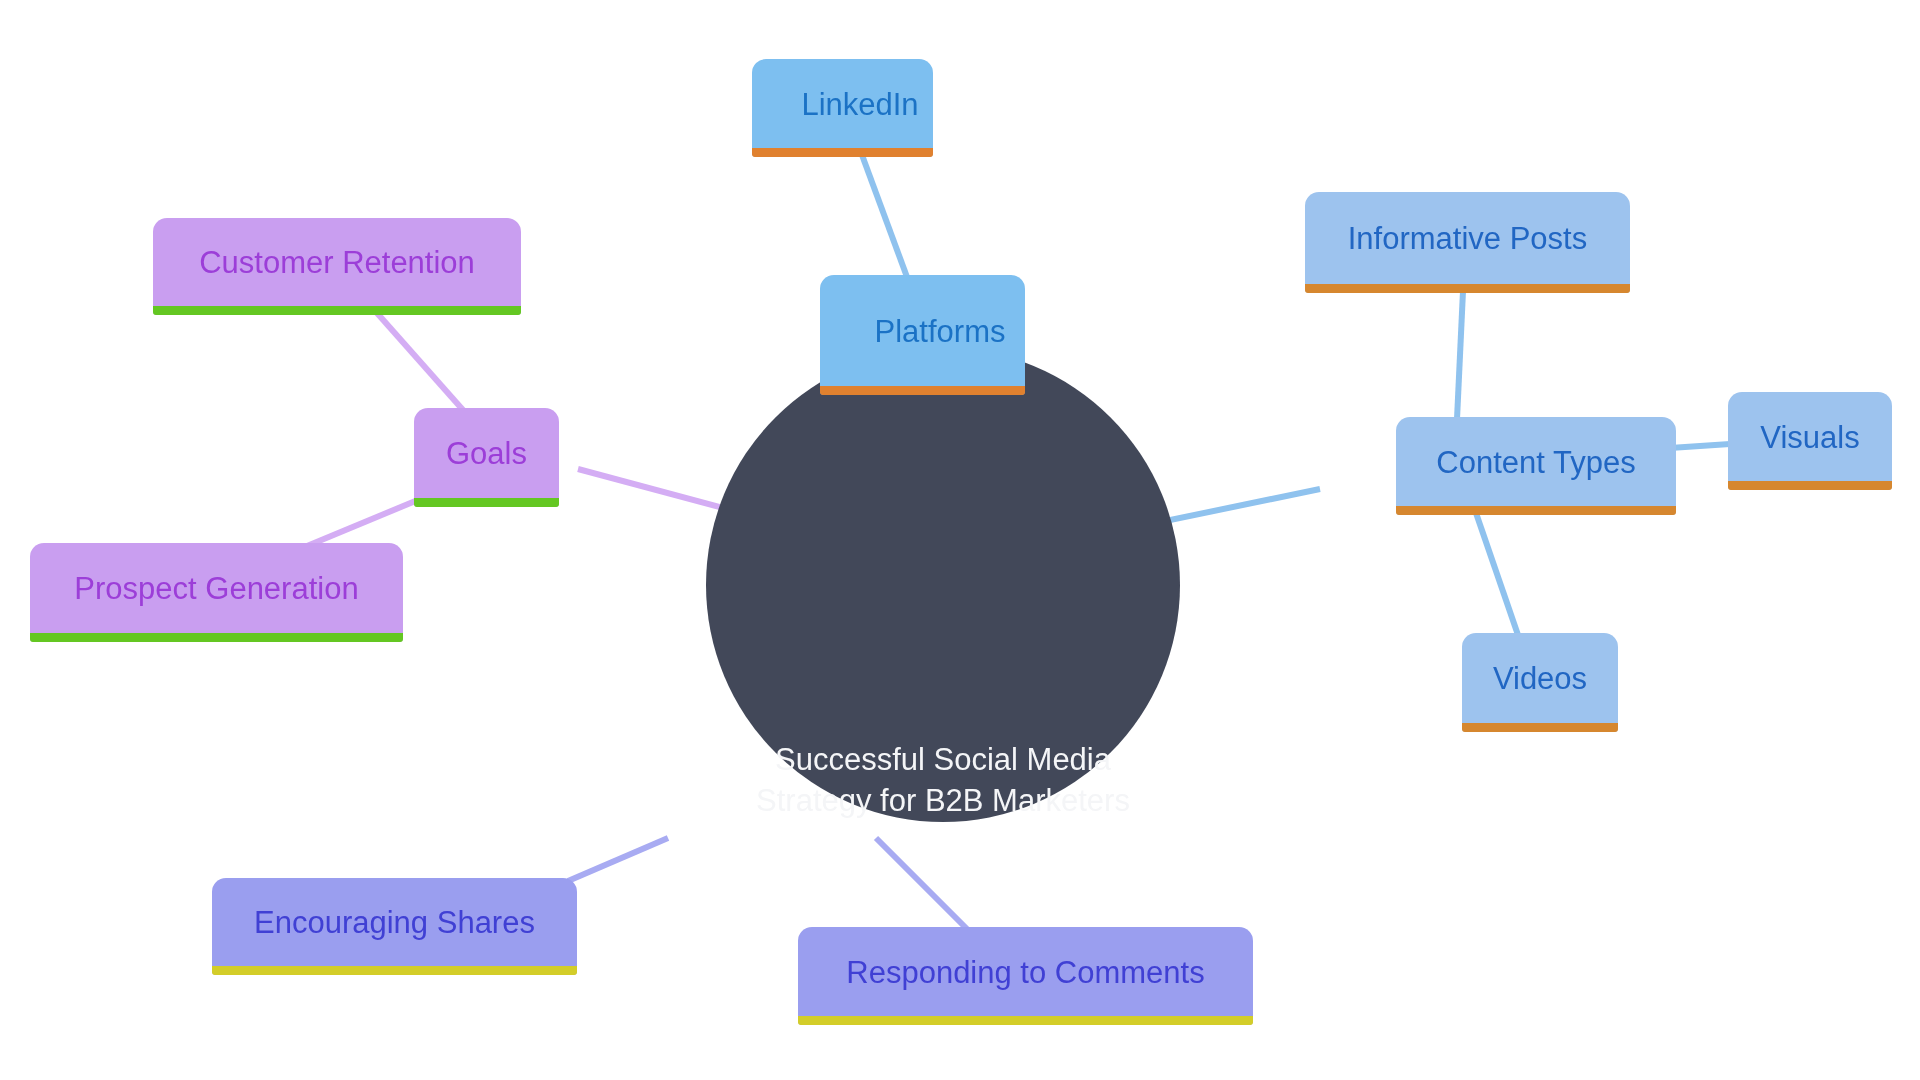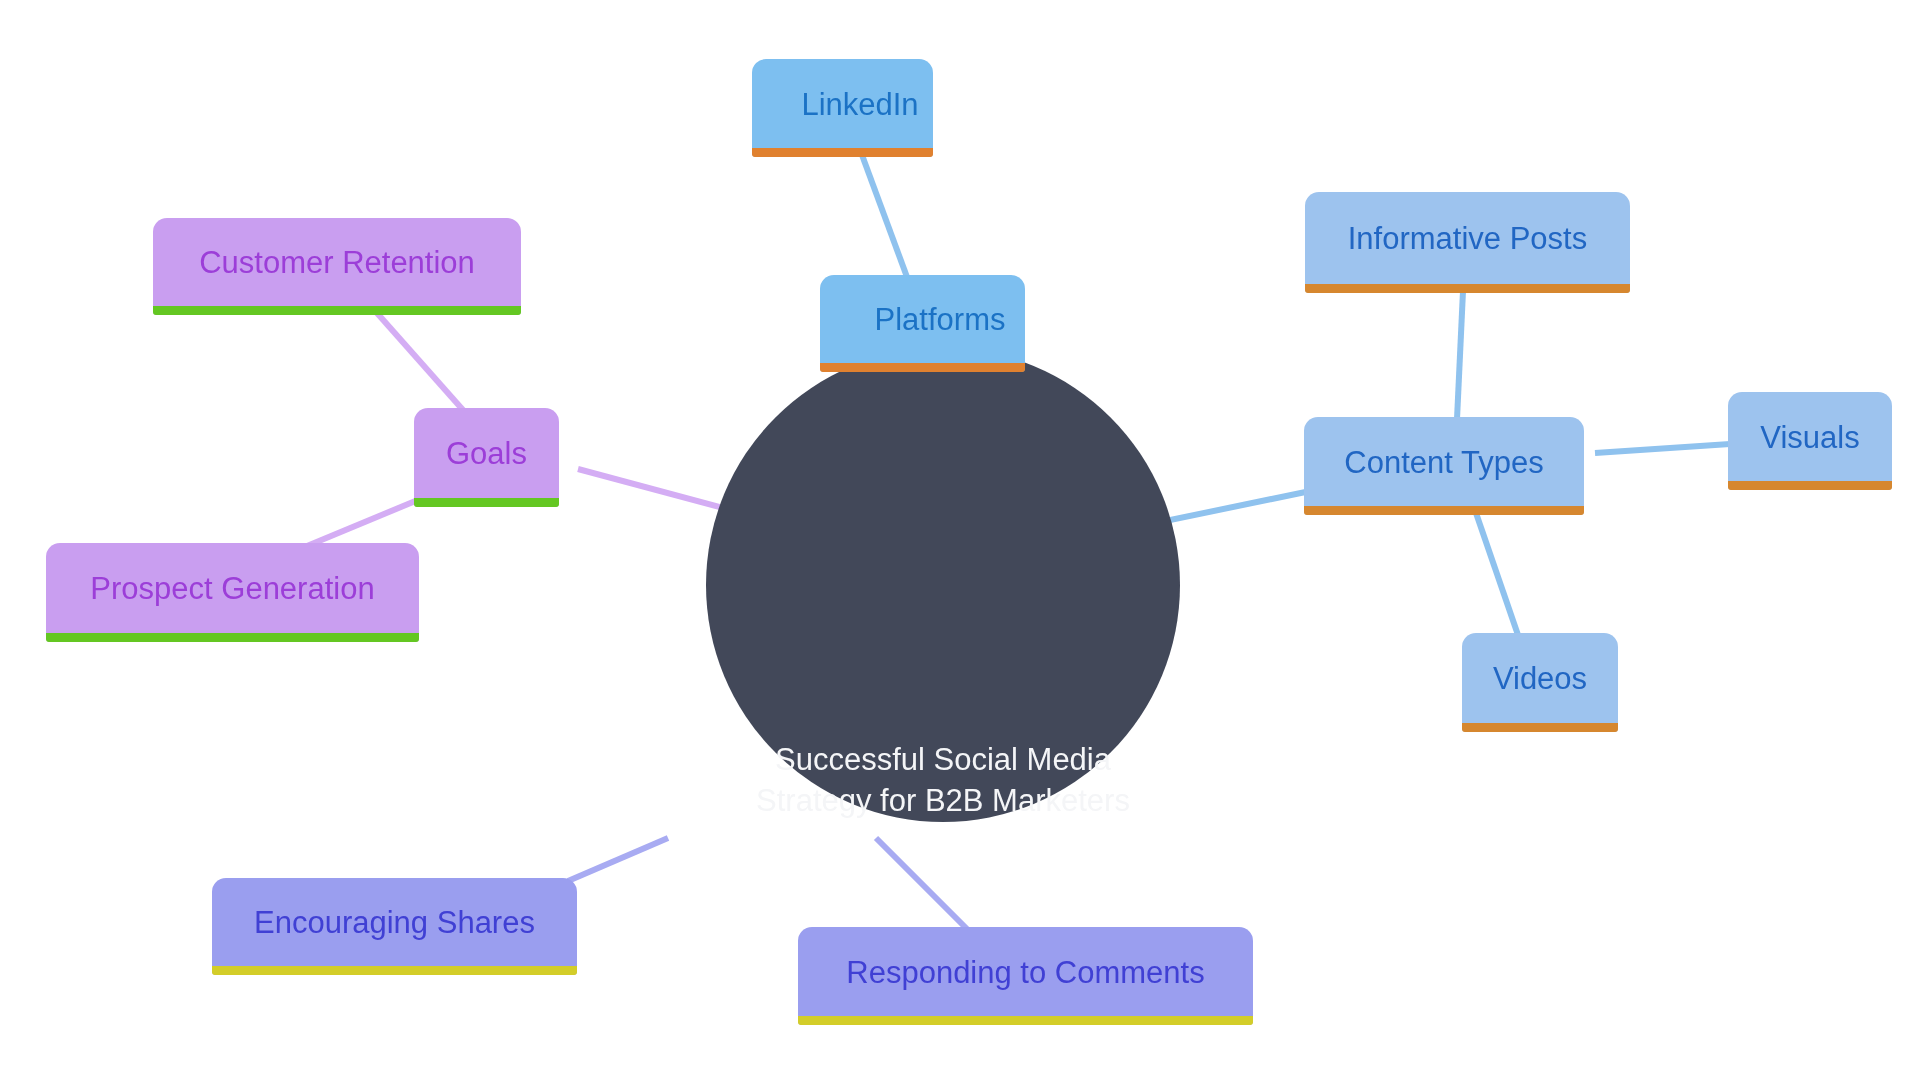--- a/index.html
+++ b/index.html
@@ -66,31 +66,31 @@
 
   <div id="center-node">
     <div id="center-label">Successful Social Media Strategy for B2B Marketers</div>
   </div>
 
   <div class="node sky" style="left:752px;top:59px;width:181px;height:98px">
     <span class="node-label">LinkedIn</span>
     <span class="node-bar"></span>
   </div>
 
-  <div class="node sky" style="left:820px;top:275px;width:205px;height:97px">
+  <div class="node sky" style="left:820px;top:275px;width:205px;height:120px">
     <span class="node-label">Platforms</span>
     <span class="node-bar"></span>
   </div>
 
   <div class="node blue" style="left:1305px;top:192px;width:325px;height:101px">
     <span class="node-label">Informative Posts</span>
     <span class="node-bar"></span>
   </div>
 
-  <div class="node blue" style="left:1304px;top:417px;width:280px;height:98px">
+  <div class="node blue" style="left:1396px;top:417px;width:280px;height:98px">
     <span class="node-label">Content Types</span>
     <span class="node-bar"></span>
   </div>
 
   <div class="node blue" style="left:1728px;top:392px;width:164px;height:98px">
     <span class="node-label">Visuals</span>
     <span class="node-bar"></span>
   </div>
 
   <div class="node blue" style="left:1462px;top:633px;width:156px;height:99px">
@@ -101,21 +101,21 @@
   <div class="node purple" style="left:153px;top:218px;width:368px;height:97px">
     <span class="node-label">Customer Retention</span>
     <span class="node-bar"></span>
   </div>
 
   <div class="node purple" style="left:414px;top:408px;width:145px;height:99px">
     <span class="node-label">Goals</span>
     <span class="node-bar"></span>
   </div>
 
-  <div class="node purple" style="left:46px;top:543px;width:373px;height:99px">
+  <div class="node purple" style="left:30px;top:543px;width:373px;height:99px">
     <span class="node-label">Prospect Generation</span>
     <span class="node-bar"></span>
   </div>
 
 
   <div class="node peri" style="left:212px;top:878px;width:365px;height:97px">
     <span class="node-label">Encouraging Shares</span>
     <span class="node-bar"></span>
   </div>
 

